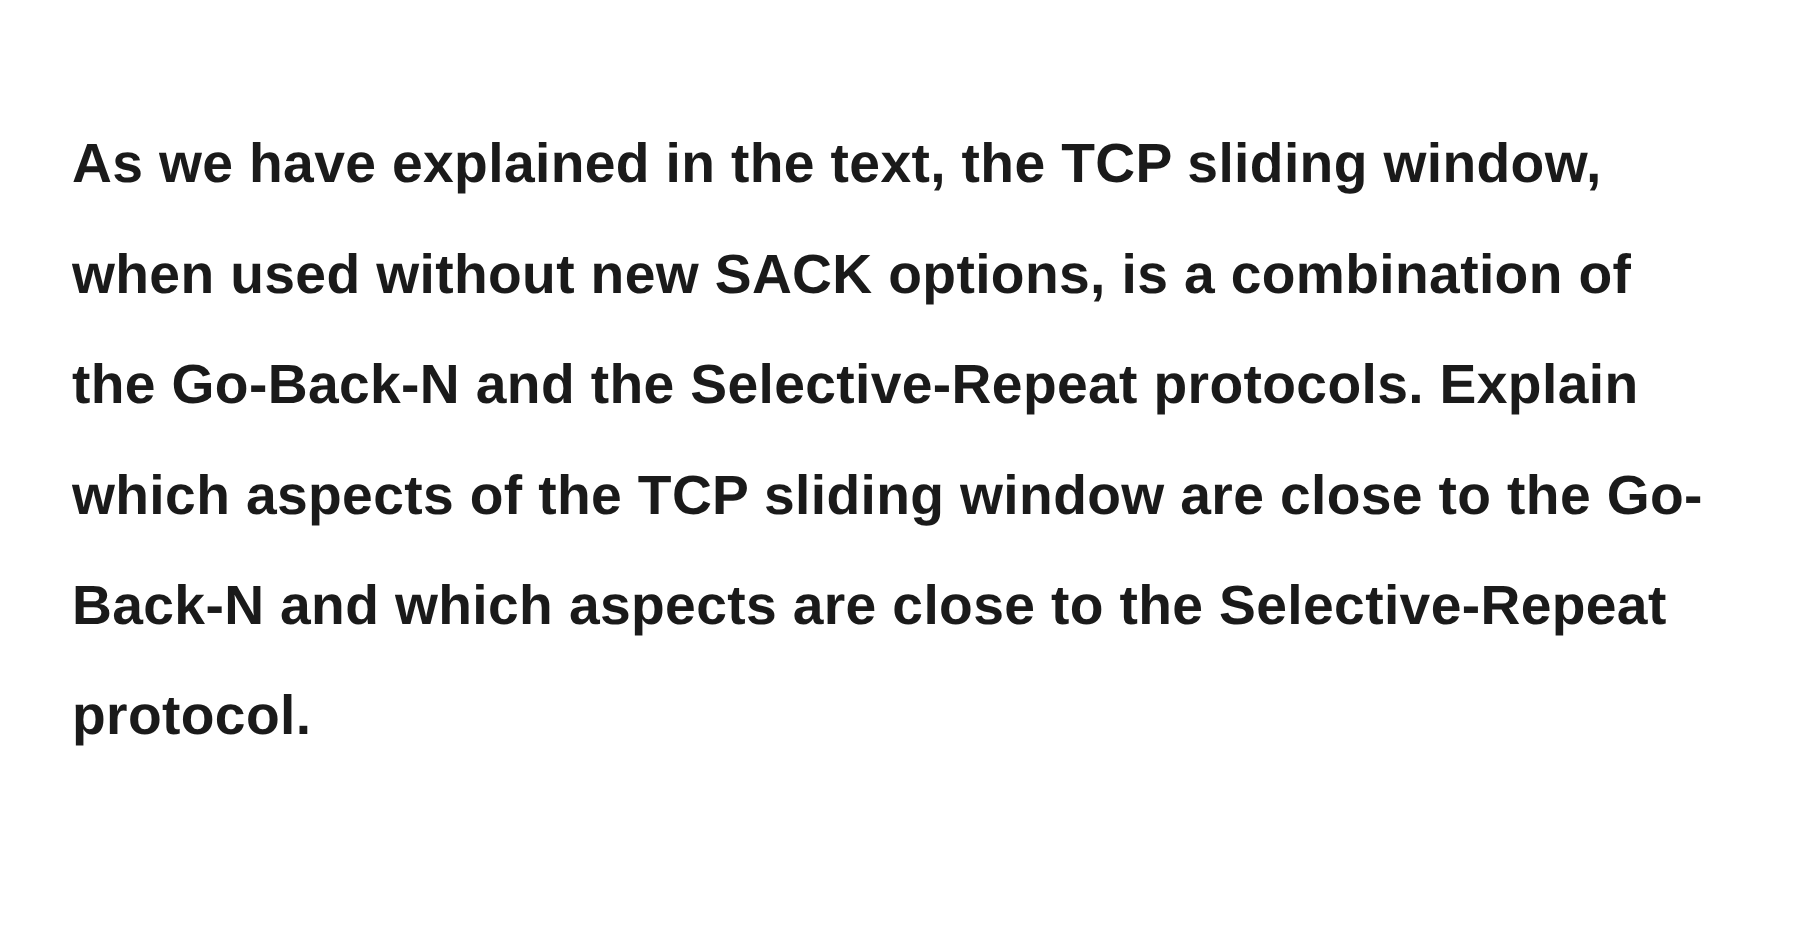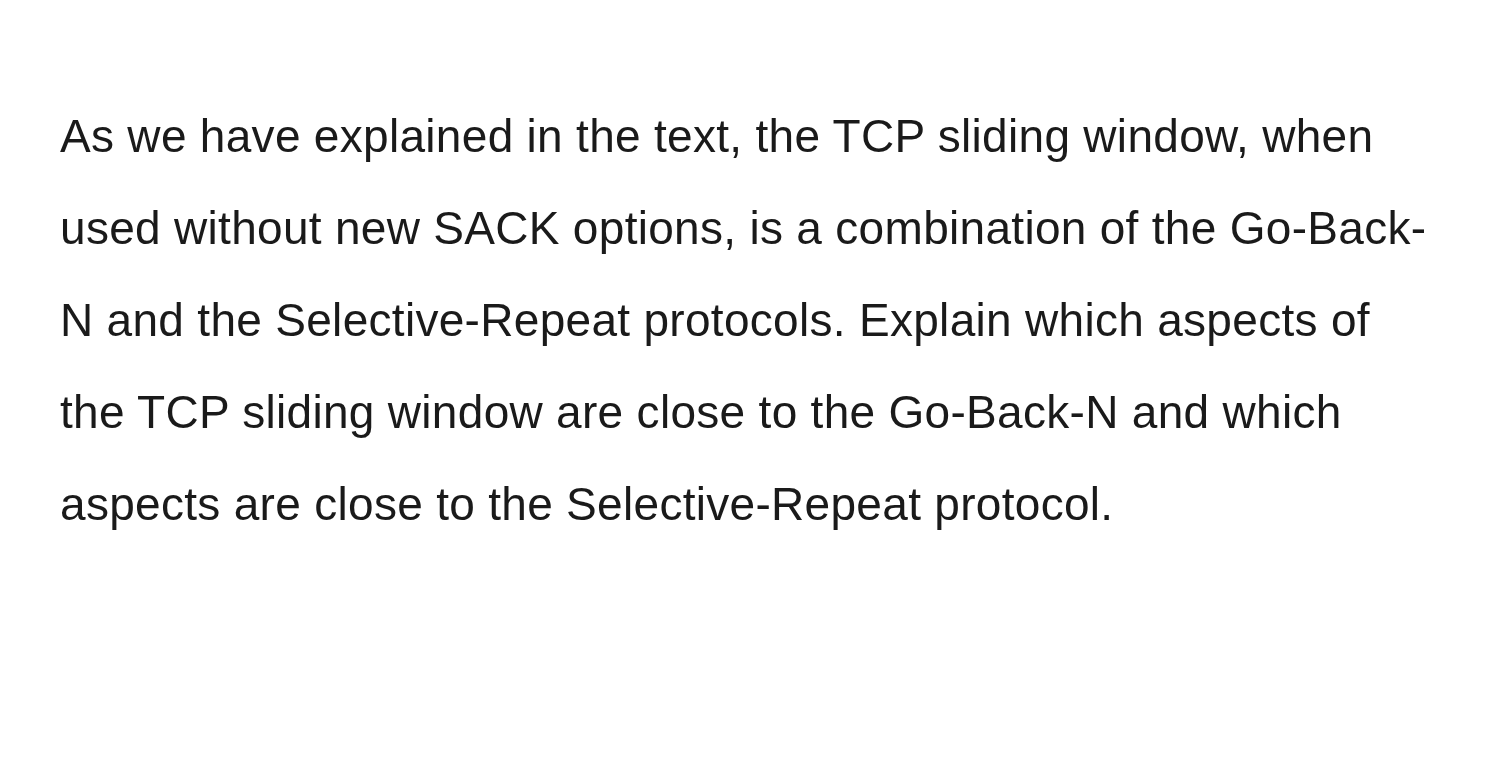--- a/index.html
+++ b/index.html
@@ -15,20 +15,20 @@
       display: flex;
       align-items: flex-start;
       padding-top: 90px;
       padding-left: 60px;
       padding-right: 60px;
     }
     .text-content {
       font-size: 46px;
       line-height: 2.0;
       color: #1a1a1a;
-      font-weight: 400;
+      font-weight: 700;
       letter-spacing: 0.3px;
     }
   </style>
 </head>
 <body>
 
 <p class="text-content">As we have explained in the text, the TCP sliding window, when used without new SACK options, is a combination of the Go-Back-N and the Selective-Repeat protocols. Explain which aspects of the TCP sliding window are close to the Go-Back-N and which aspects are close to the Selective-Repeat protocol.</p>
 
 </body></html>

